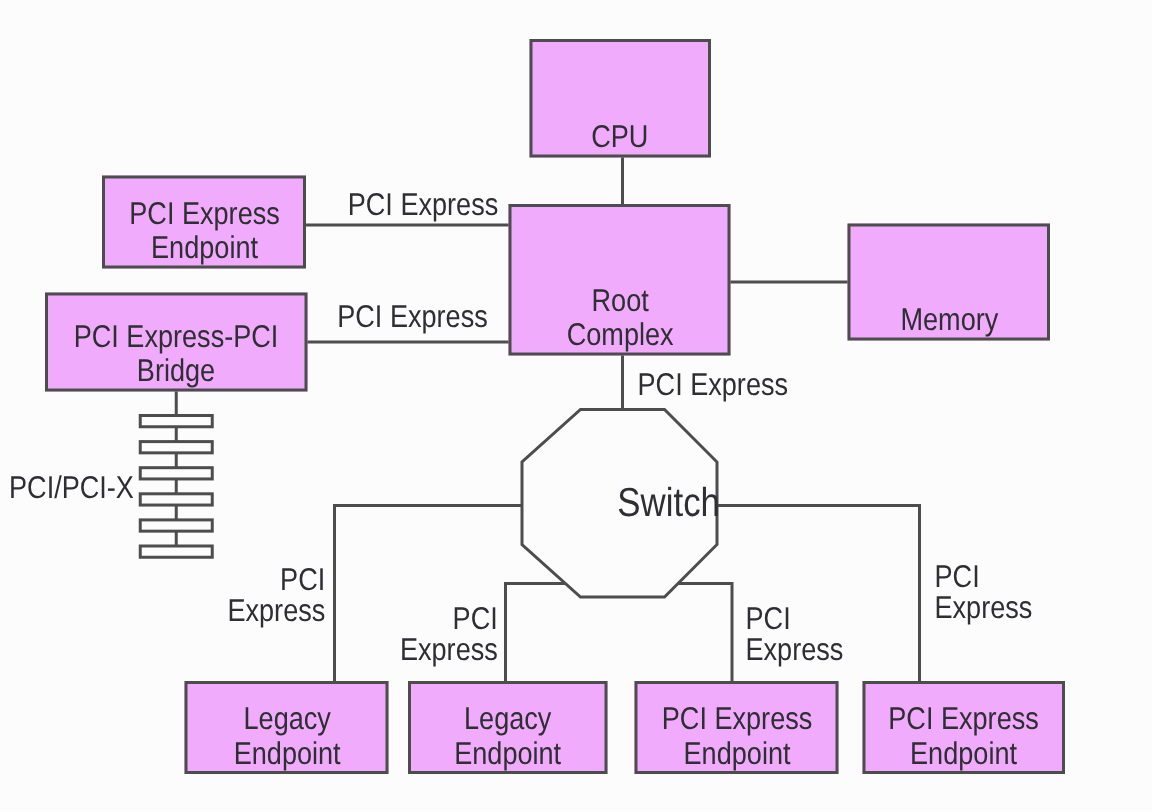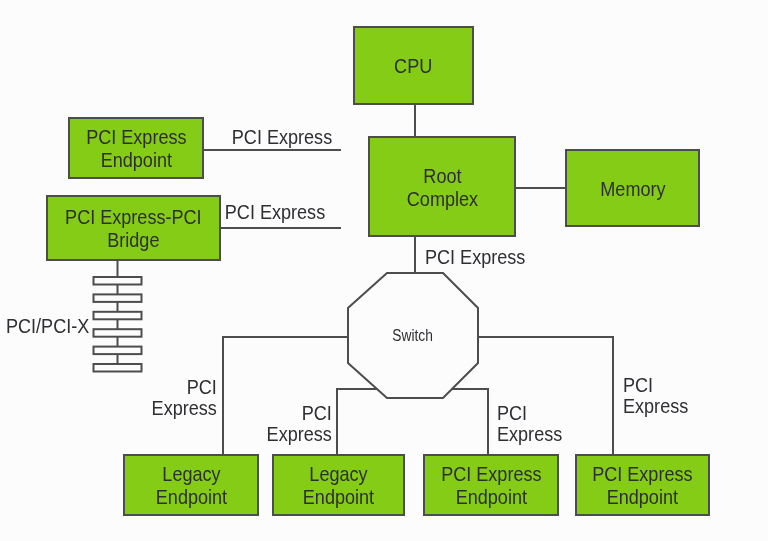--- a/index.html
+++ b/index.html
@@ -5,32 +5,32 @@
   html,body{margin:0;padding:0;background:#ffffff;}
   .stage{
     position:relative;width:768px;height:541px;overflow:hidden;
     background:#fcfcfc;
     font-family:"Liberation Sans","DejaVu Sans",sans-serif;
     color:#2e2e33;
   }
   .layer{position:absolute;left:0;top:0;z-index:0;}
   .node{
     position:absolute;z-index:1;box-sizing:border-box;
-    border:2px solid #4d4d4d;background:#84cc16;
-    display:flex;align-items:center;justify-content:center;
+    border:2px solid #4d4d4d;background:#f0abfc;
+    display:flex;align-items:flex-end;justify-content:center;
     text-align:center;
     font-size:21px;line-height:23px;
   }
   .t{
     display:inline-block;white-space:pre-line;
     transform:scaleX(0.86);transform-origin:center center;
   }
   .octlabel{
     position:absolute;z-index:1;display:flex;align-items:center;justify-content:center;
-    text-align:center;font-size:16px;line-height:23px;background:transparent;
+    text-align:center;font-size:27px;line-height:23px;background:transparent;margin-left:33px;
   }
   .lbl{
     position:absolute;z-index:2;white-space:pre-line;
     font-size:21px;line-height:21px;color:#2e2e33;
   }
   .lbl-c{transform:translateX(-50%) scaleX(0.86);transform-origin:center center;text-align:center;}
   .lbl-l{transform:scaleX(0.86);transform-origin:left center;text-align:left;}
   .lbl-r{transform:scaleX(0.86);transform-origin:right center;text-align:right;}
   svg .wire{fill:none;stroke:#4d4d4d;stroke-width:2;}
   svg .shape{fill:#fcfcfc;stroke:#4d4d4d;stroke-width:2;}
@@ -62,35 +62,35 @@
       <rect class="shape" x="93.5" y="329.2" width="48" height="7.5"></rect>
       <rect class="shape" x="93.5" y="346.6" width="48" height="7.5"></rect>
       <rect class="shape" x="93.5" y="364" width="48" height="7.5"></rect>
     </g>
   </svg>
 
   <div class="node" style="left:353px;top:26px;width:121px;height:79px;">
     <span class="t">CPU</span>
   </div>
 
-  <div class="node" style="left:339px;top:136px;width:148px;height:101px;margin-left:29px;">
+  <div class="node" style="left:339px;top:136px;width:148px;height:101px;">
     <span class="t">Root
 Complex</span>
   </div>
 
   <div class="node" style="left:565px;top:149px;width:135px;height:78px;">
     <span class="t">Memory</span>
   </div>
 
   <div class="node" style="left:68px;top:117px;width:136px;height:62px;">
     <span class="t">PCI Express
 Endpoint</span>
   </div>
 
-  <div class="node" style="left:46px;top:195px;width:175px;height:66px;">
+  <div class="node" style="left:30px;top:195px;width:175px;height:66px;">
     <span class="t">PCI Express-PCI
 Bridge</span>
   </div>
 
   <div class="octlabel" style="left:348px;top:273px;width:130px;height:125px;">
     <span class="t">Switch</span>
   </div>
 
   <div class="node" style="left:123px;top:454px;width:136px;height:62px;">
     <span class="t">Legacy

